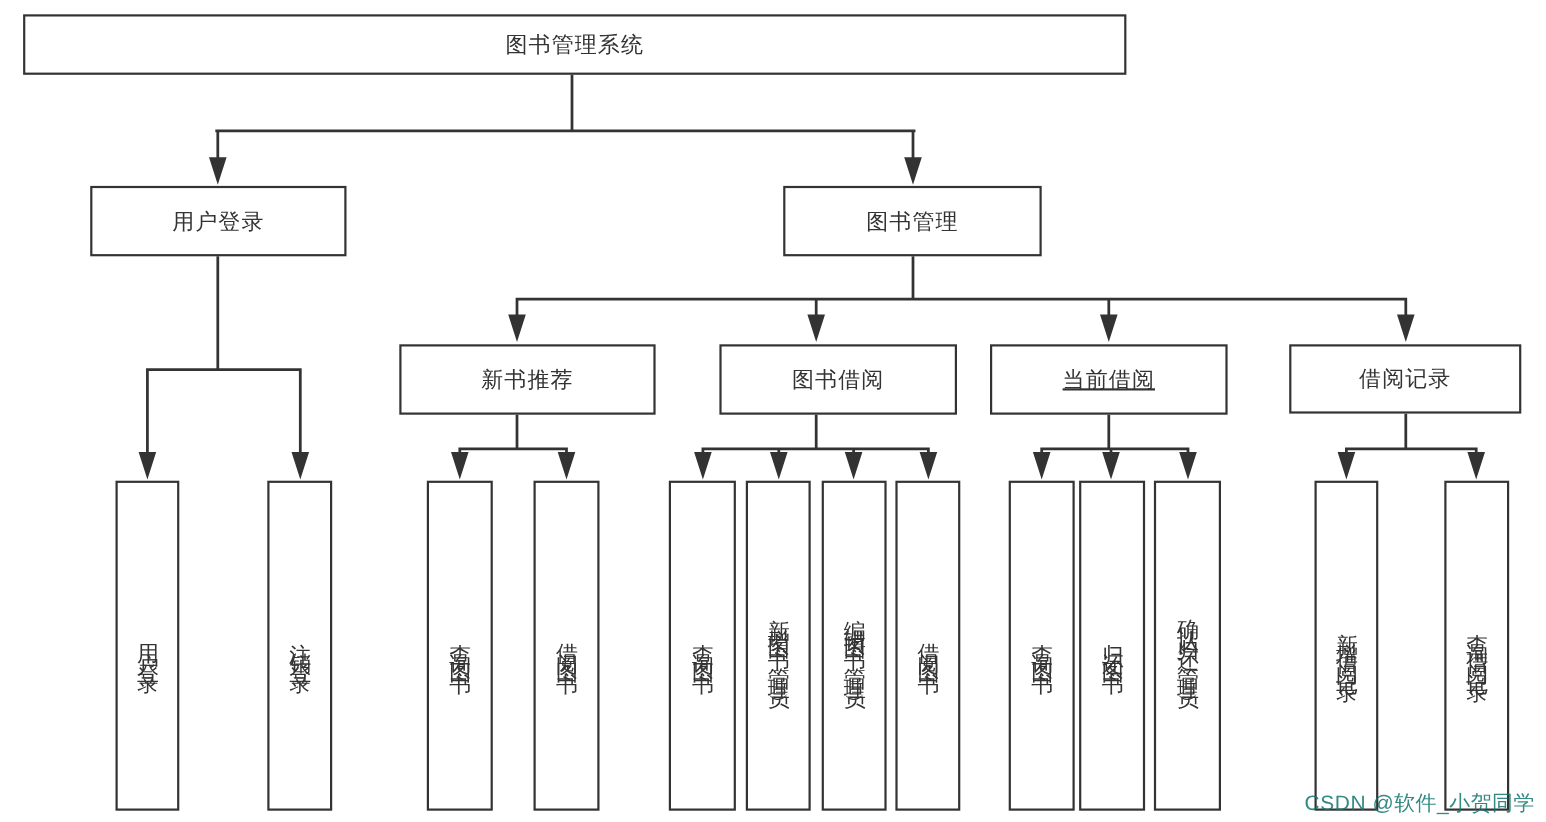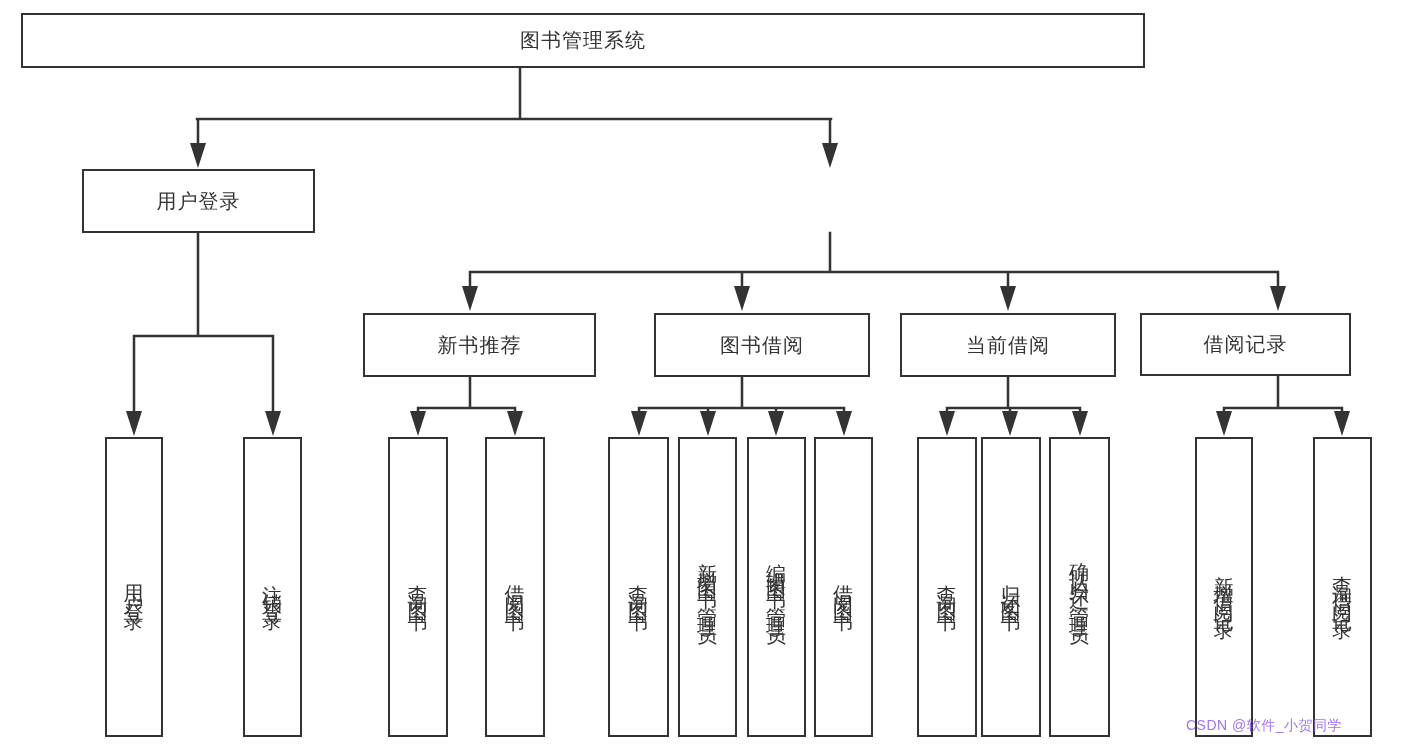--- a/index.html
+++ b/index.html
@@ -44,47 +44,47 @@
     height: 300px;
     display: flex;
     align-items: center;
     justify-content: center;
     writing-mode: vertical-rl;
     font-size: 20px;
     letter-spacing: 9px;
     line-height: 1;
   }
   
-  #n-root        { left: 21px;   top: 13px;  width: 1124px; height: 55px; }
+  #n-root        { left: 21px;   top: 13px;  width: 1003px; height: 55px; }
   #n-user-login  { left: 82px;   top: 169px; width: 233px;  height: 64px; }
   #n-book-mgmt   { left: 712px;  top: 169px; width: 235px;  height: 64px; }
   #n-nbr         { left: 363px;  top: 313px; width: 233px;  height: 64px; }
   #n-bb          { left: 654px;  top: 313px; width: 216px;  height: 64px; }
-  #n-cb          { left: 900px;  top: 313px; width: 216px;  height: 64px; }
-  #n-br          { left: 1140px; top: 313px; width: 211px;  height: 63px; }
+  #n-cb          { left: 900px;  top: 313px; width: 216px;  height: 64px; text-decoration: underline; }
+  #n-br          { left: 1172px; top: 313px; width: 211px;  height: 63px; }
   
   #l-ul    { left: 105px;  width: 58px; }
   #l-lo    { left: 243px;  width: 59px; }
   #l-nbr-q { left: 388px;  width: 60px; }
   #l-nbr-b { left: 485px;  width: 60px; }
   #l-bb-q  { left: 608px;  width: 61px; }
   #l-bb-a  { left: 678px;  width: 59px; }
   #l-bb-e  { left: 747px;  width: 59px; }
   #l-bb-b  { left: 814px;  width: 59px; }
   #l-cb-q  { left: 917px;  width: 60px; }
   #l-cb-r  { left: 981px;  width: 60px; }
   #l-cb-c  { left: 1049px; width: 61px; }
   #l-br-a  { left: 1195px; width: 58px; }
   #l-br-q  { left: 1313px; width: 59px; }
   #watermark {
     position: absolute;
     left: 1186px;
     top: 717px;
-    font-size: 14px;
-    color: #8b5cf6;
+    font-size: 19px;
+    color: #0f766e;
     letter-spacing: 0.5px;
     white-space: nowrap;
     z-index: 10;
     opacity: 0.85;
   }
 </style>
 </head>
 <body>
 
 <div id="canvas">
@@ -116,20 +116,21 @@
                M768 411 L784 411 L776 436 Z M836 411 L852 411 L844 436 Z
                M939 411 L955 411 L947 436 Z M1002 411 L1018 411 L1010 436 Z
                M1072 411 L1088 411 L1080 436 Z M1216 411 L1232 411 L1224 436 Z
                M1334 411 L1350 411 L1342 436 Z"></path>
     </g>
   </svg>
 
   <div class="box" id="n-root">图书管理系统</div>
 
   <div class="box" id="n-user-login">用户登录</div>
+  <div class="box" id="n-book-mgmt">图书管理</div>
 
   <div class="box" id="n-nbr">新书推荐</div>
   <div class="box" id="n-bb">图书借阅</div>
   <div class="box" id="n-cb">当前借阅</div>
   <div class="box" id="n-br">借阅记录</div>
 
   <div class="vbox" id="l-ul">用户登录</div>
   <div class="vbox" id="l-lo">注销登录</div>
 
   <div class="vbox" id="l-nbr-q">查询图书</div>

